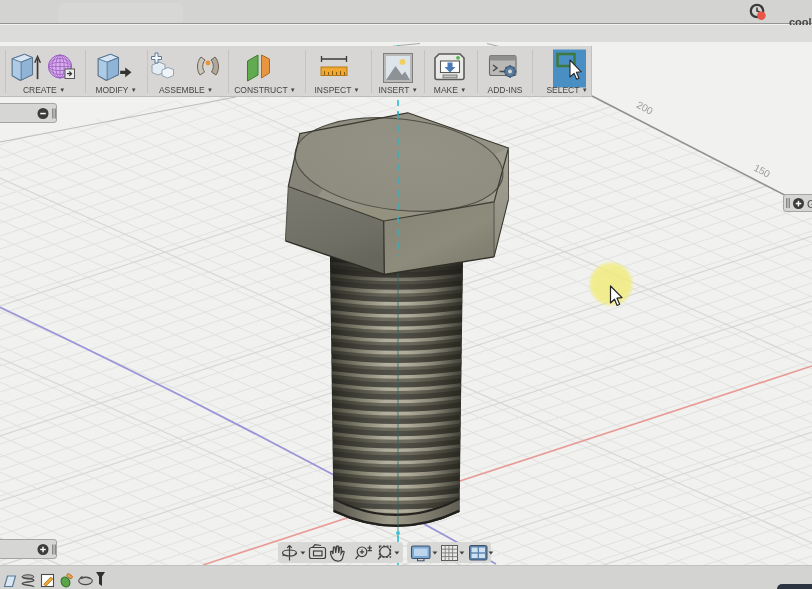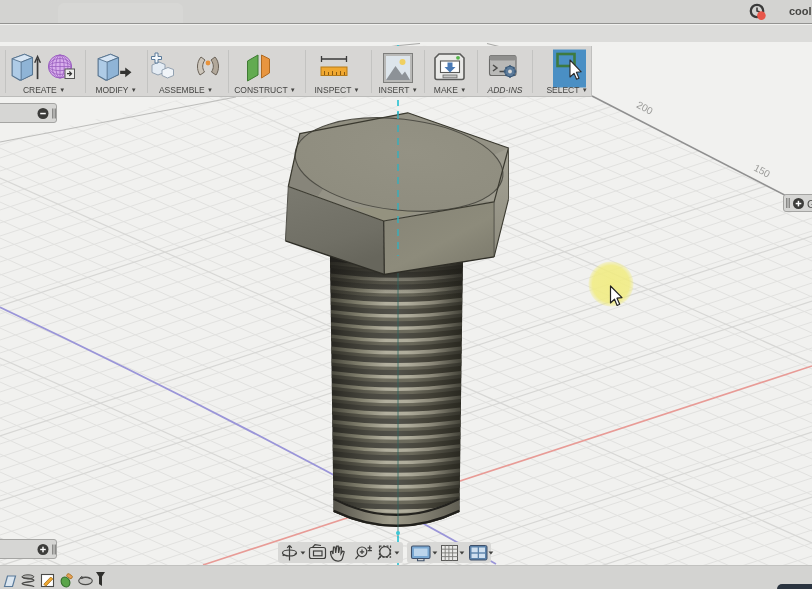--- a/index.html
+++ b/index.html
@@ -319,21 +319,21 @@
 <path d="M610.5,286 L610.5,303 L614.5,299.2 L617.1,305.5 L619.7,304.3 L617,298.2 L622,297.6 Z" fill="#ffffff" stroke="#222" stroke-width="1.2" stroke-linejoin="round"></path>
     </svg>
 
 <div class="abs" style="left:0;top:0;width:812px;height:23.5px;background:#d3d3d1;border-bottom:1.5px solid #939391;">
   <div class="abs" style="left:58px;top:3px;width:125px;height:20px;background:#d7d7d5;border-radius:6px 6px 0 0;"></div>
   <svg class="abs" style="left:748px;top:2px" width="19" height="19" viewBox="0 0 19 19">
     <circle cx="9" cy="9" r="6.2" fill="none" stroke="#3a3a3a" stroke-width="2.3"></circle>
     <path d="M9,5.5 L9,9 L11.8,10" stroke="#3a3a3a" stroke-width="1.6" fill="none"></path>
     <circle cx="13.4" cy="13.6" r="4.3" fill="#e8564a"></circle>
   </svg>
-  <div class="abs" style="left:789px;top:5px;font-size:11px;color:#454543;font-weight:bold;text-align:center;">cool</div>
+  <div class="abs" style="left:789px;top:16px;font-size:11px;color:#454543;font-weight:bold;text-align:center;">cool</div>
 </div>
 <div class="abs" style="left:0;top:25px;width:812px;height:17px;background:#dcdcda;"></div>
 
 <div class="abs" style="left:0;top:45.5px;width:592px;height:51.5px;background:#d7d6d4;border-bottom:1px solid #bcbcba;border-right:1px solid #c0c0be;">
   <div class="abs" style="left:5px;top:4px;width:1px;height:43px;background:#c3c3c1"></div>
   <div class="abs" style="left:85px;top:4px;width:1px;height:43px;background:#c3c3c1"></div>
   <div class="abs" style="left:147px;top:4px;width:1px;height:43px;background:#c3c3c1"></div>
   <div class="abs" style="left:228px;top:4px;width:1px;height:43px;background:#c3c3c1"></div>
   <div class="abs" style="left:305px;top:4px;width:1px;height:43px;background:#c3c3c1"></div>
   <div class="abs" style="left:371px;top:4px;width:1px;height:43px;background:#c3c3c1"></div>
@@ -427,21 +427,21 @@
   </g>
 </svg>
 
 <div class="lbl" style="left:44px;">CREATE <b>▼</b></div>
 <div class="lbl" style="left:116px;">MODIFY <b>▼</b></div>
 <div class="lbl" style="left:186px;">ASSEMBLE <b>▼</b></div>
 <div class="lbl" style="left:265px;">CONSTRUCT <b>▼</b></div>
 <div class="lbl" style="left:337px;">INSPECT <b>▼</b></div>
 <div class="lbl" style="left:398px;">INSERT <b>▼</b></div>
 <div class="lbl" style="left:450px;">MAKE <b>▼</b></div>
-<div class="lbl" style="left:505px;font-style:italic;">ADD-INS</div>
+<div class="lbl" style="left:505px;">ADD-INS</div>
 <div class="lbl" style="left:567px;">SELECT <b>▼</b></div>
 
 <div class="abs" style="left:-4px;top:103px;width:61px;height:20px;background:#d6d6d4;border:1px solid #a5a5a3;border-radius:3px;">
   <svg class="abs" style="left:39px;top:3px" width="20" height="14">
     <circle cx="7" cy="6.5" r="5.5" fill="#3c3c3a"></circle>
         <rect x="4.2" y="5.8" width="5.6" height="1.5" fill="#fff"></rect>
     <rect x="16" y="1.5" width="1.5" height="10" fill="#8a8a88"></rect>
         <rect x="18.5" y="1.5" width="1.5" height="10" fill="#8a8a88"></rect>
   </svg>
 </div>

